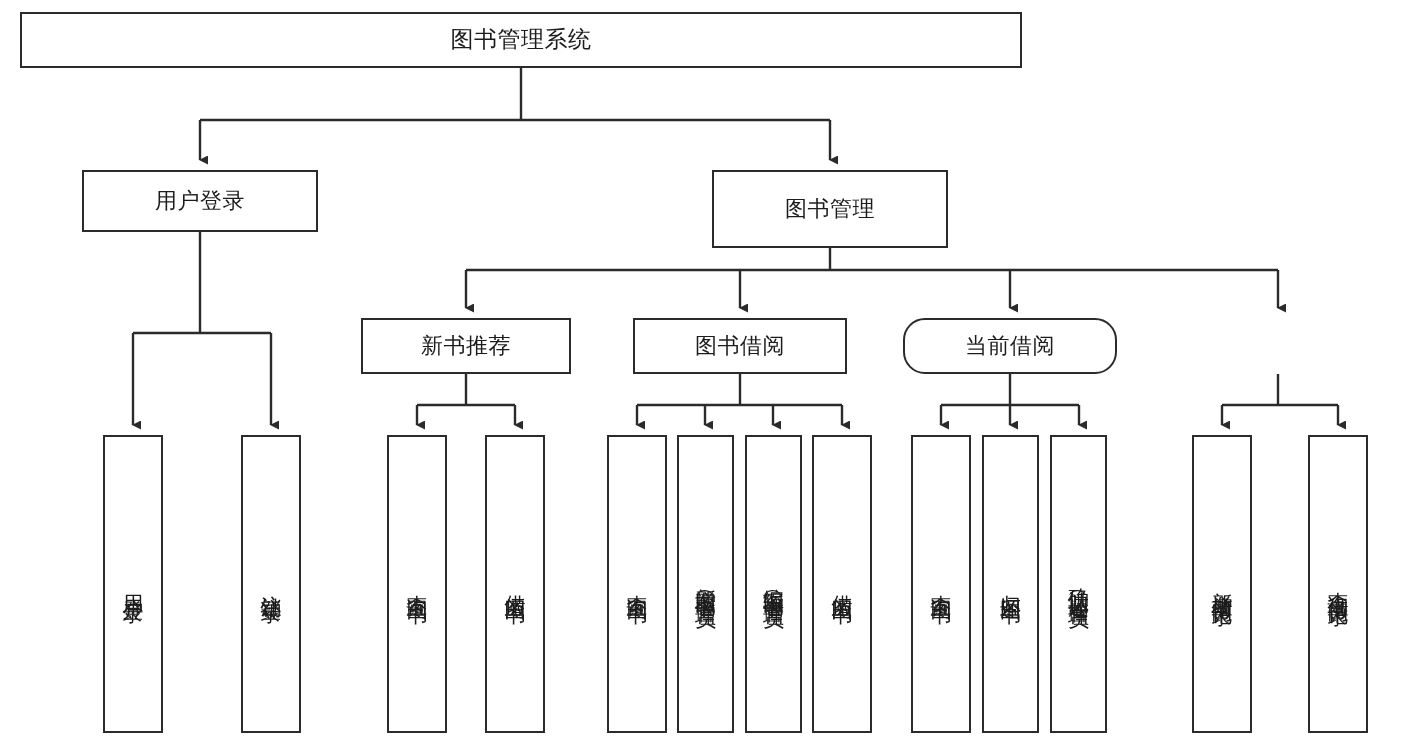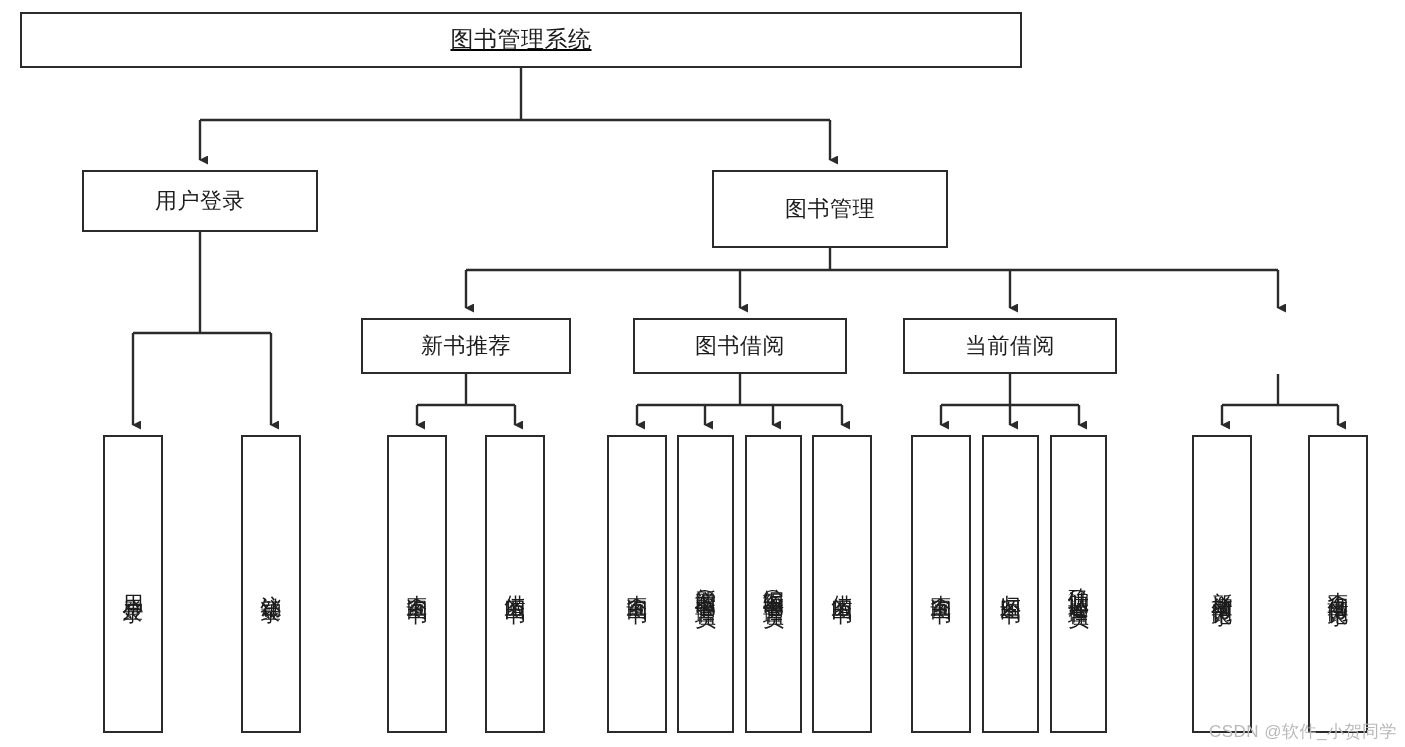--- a/index.html
+++ b/index.html
@@ -118,38 +118,38 @@
       <path d="M 1010,405 L 1010,425" marker-end="url(#arrowhead)"></path>
       <path d="M 1079,405 L 1079,425" marker-end="url(#arrowhead)"></path>
 
       <path d="M 1278,374 L 1278,405"></path>
       <path d="M 1222,405 L 1338,405"></path>
       <path d="M 1222,405 L 1222,425" marker-end="url(#arrowhead)"></path>
       <path d="M 1338,405 L 1338,425" marker-end="url(#arrowhead)"></path>
     </g>
   </svg>
 
-  <div class="node-box root" style="left:20px; top:12px; width:1002px; height:56px;text-decoration:underline;">
+  <div class="node-box root" style="left:20px; top:12px; width:1002px; height:56px;">
     <span class="node-label-h">图书管理系统</span>
   </div>
 
   <div class="node-box" style="left:82px; top:170px; width:236px; height:62px;">
     <span class="node-label-h">用户登录</span>
   </div>
   <div class="node-box" style="left:712px; top:170px; width:236px; height:78px;">
     <span class="node-label-h">图书管理</span>
   </div>
 
   <div class="node-box" style="left:361px; top:318px; width:210px; height:56px;">
     <span class="node-label-h">新书推荐</span>
   </div>
   <div class="node-box" style="left:633px; top:318px; width:214px; height:56px;">
     <span class="node-label-h">图书借阅</span>
   </div>
-  <div class="node-box" style="left:903px; top:318px; width:214px; height:56px;">
+  <div class="node-box" style="left:903px; top:318px; width:214px; height:56px;border-radius:22px;">
     <span class="node-label-h">当前借阅</span>
   </div>
 
   <div class="node-box leaf" style="left:103px; top:435px; width:60px; height:298px;">
     <span class="node-label-v">用户登录</span>
   </div>
   <div class="node-box leaf" style="left:241px; top:435px; width:60px; height:298px;">
     <span class="node-label-v">注销登录</span>
   </div>
 
@@ -183,15 +183,14 @@
     <span class="node-label-v">确认归还（管理员）</span>
   </div>
 
   <div class="node-box leaf" style="left:1192px; top:435px; width:60px; height:298px;">
     <span class="node-label-v">新增借阅记录</span>
   </div>
   <div class="node-box leaf" style="left:1308px; top:435px; width:60px; height:298px;">
     <span class="node-label-v">查询借阅记录</span>
   </div>
 
-  <div class="watermark">CSDN @软件_小贺同学</div>
 
 </div>
 
 </body></html>

